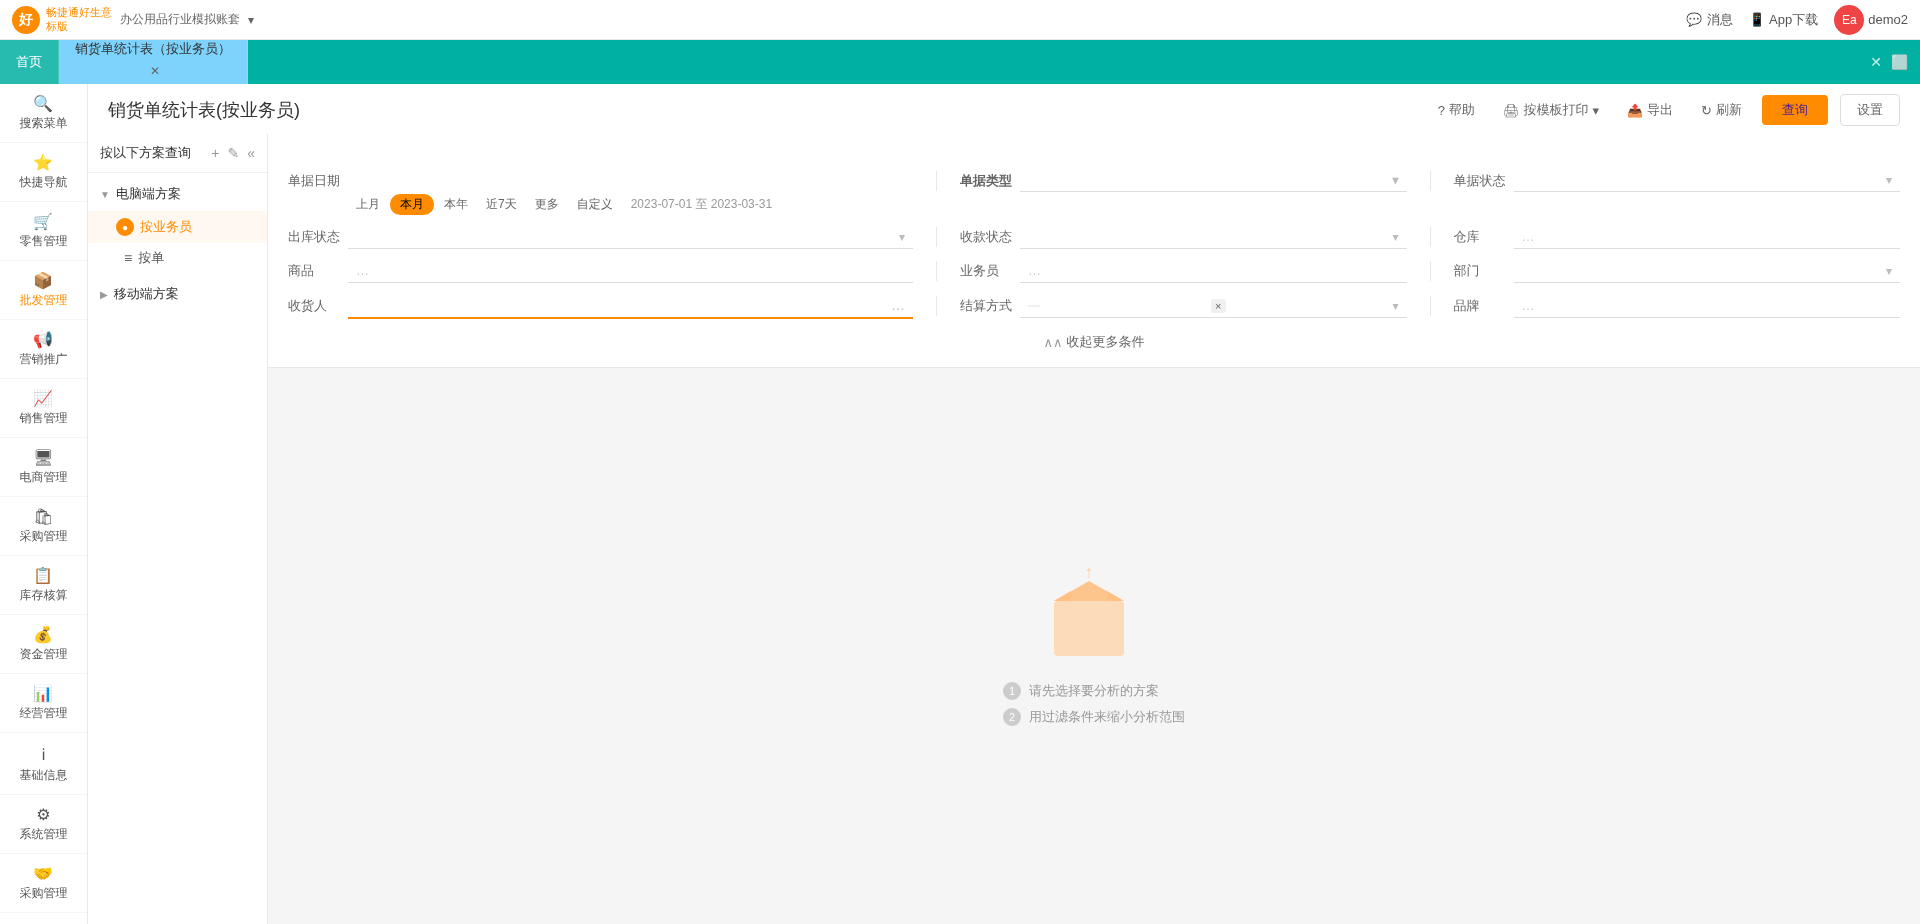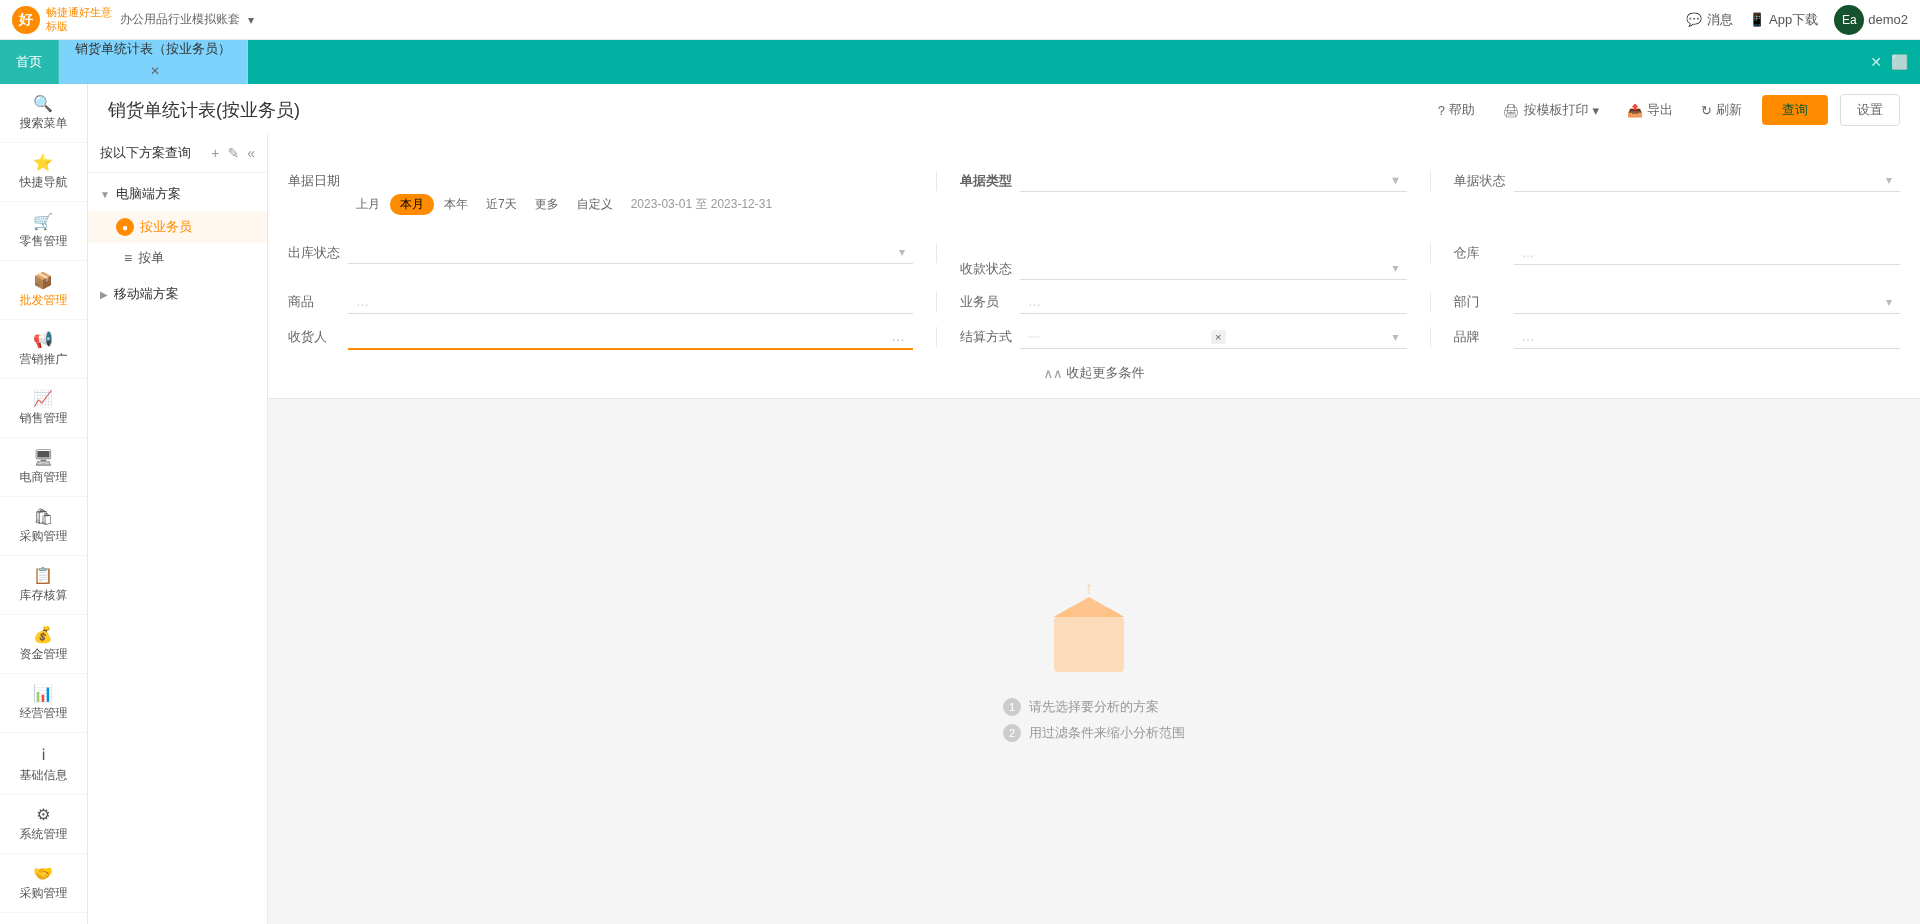--- a/index.html
+++ b/index.html
@@ -8,21 +8,21 @@
     
     .app-wrapper { display: flex; flex-direction: column; height: 924px; width: 1920px; }
     .top-bar { height: 40px; background: #fff; border-bottom: 1px solid #e8e8e8; display: flex; align-items: center; padding: 0 12px; justify-content: space-between; }
     .top-bar-left { display: flex; align-items: center; gap: 8px; }
     .logo-area { display: flex; align-items: center; gap: 6px; }
     .logo-icon { width: 28px; height: 28px; background: #ff8c00; border-radius: 50%; display: flex; align-items: center; justify-content: center; color: #fff; font-size: 14px; font-weight: bold; }
     .logo-text { font-size: 11px; color: #ff8c00; line-height: 1.2; }
     .top-bar-title { font-size: 12px; color: #666; display: flex; align-items: center; gap: 8px; }
     .top-bar-right { display: flex; align-items: center; gap: 16px; }
     .top-bar-right-item { display: flex; align-items: center; gap: 4px; font-size: 13px; color: #555; cursor: pointer; }
-    .avatar { width: 30px; height: 30px; border-radius: 50%; background: #14532d; display: flex; align-items: center; justify-content: center; font-size: 12px; color: #fff; overflow: hidden; }
+    .avatar { width: 30px; height: 30px; border-radius: 50%; background: #ef4444; display: flex; align-items: center; justify-content: center; font-size: 12px; color: #fff; overflow: hidden; }
 
     
     .tab-bar { height: 44px; background: #00b0a0; display: flex; align-items: stretch; padding: 0; }
     .tab-item { display: flex; align-items: center; padding: 0 16px; cursor: pointer; font-size: 13px; color: rgba(255,255,255,0.85); gap: 6px; border-right: 1px solid rgba(255,255,255,0.15); }
     .tab-item.home { background: rgba(255,255,255,0.15); color: #fff; font-weight: 500; }
     .tab-item.active { background: #7dd3fc; color: #333; font-weight: 500; flex-direction: column; }
     .tab-close { font-size: 12px; color: #999; cursor: pointer; margin-left: 4px; }
     .tab-item.active .tab-close { color: #666; }
     .tab-spacer { flex: 1; }
     .tab-window-btns { display: flex; align-items: center; gap: 8px; padding: 0 12px; }
@@ -35,21 +35,21 @@
     .sidebar { width: 88px; background: #fff; border-right: 1px solid #e8e8e8; display: flex; flex-direction: column; overflow-y: auto; }
     .sidebar-item { padding: 10px 0; text-align: center; cursor: pointer; color: #555; font-size: 12px; border-bottom: 1px solid #f5f5f5; }
     .sidebar-item.active { color: #ff8c00; }
     .sidebar-item-icon { font-size: 16px; margin-bottom: 2px; }
 
     
     .content-area { flex: 1; display: flex; flex-direction: column; overflow: hidden; background: #f5f5f5; }
     .page-title { font-size: 18px; color: #333; font-weight: 500; }
     .header-actions { display: flex; align-items: center; gap: 12px; }
     .header-btn { display: flex; align-items: center; gap: 4px; font-size: 13px; color: #666; cursor: pointer; padding: 4px 8px; }
-    .btn-primary { background: #ff8c00; color: #14532d; border: none; padding: 6px 20px; border-radius: 4px; cursor: pointer; font-size: 13px; }
+    .btn-primary { background: #ff8c00; color: #4c1d95; border: none; padding: 6px 20px; border-radius: 4px; cursor: pointer; font-size: 13px; }
     .btn-default { background: #fff; color: #666; border: 1px solid #ddd; padding: 6px 16px; border-radius: 4px; cursor: pointer; font-size: 13px; }
 
     
     .panel-area { display: flex; flex: 1; overflow: hidden; }
 
     
     .scheme-panel { width: 180px; background: #fff; border-right: 1px solid #e8e8e8; padding: 0; display: flex; flex-direction: column; }
     .scheme-header { display: flex; align-items: center; justify-content: space-between; padding: 10px 12px; border-bottom: 1px solid #f0f0f0; font-size: 13px; color: #333; font-weight: 500; }
     .scheme-header-icons { display: flex; align-items: center; gap: 8px; }
     .scheme-icon-btn { color: #999; cursor: pointer; font-size: 14px; }
@@ -272,21 +272,21 @@
             <div class="filter-row">
               <div class="filter-field" style="flex:1.4;">
                 <span class="filter-label">单据日期</span>
                 <div style="display:flex;align-items:center;gap:2px;flex:1;margin-top:48px;">
                   <span class="date-quick-btn">上月</span>
                   <span class="date-quick-btn active">本月</span>
                   <span class="date-quick-btn">本年</span>
                   <span class="date-quick-btn">近7天</span>
                   <span class="date-quick-btn">更多</span>
                   <span class="date-quick-btn">自定义</span>
-                  <span class="date-range-text">2023-03-01 至 2023-12-31</span>
+                  <span class="date-range-text">2023-07-01 至 2023-03-31</span>
                 </div>
               </div>
               <div class="filter-divider"></div>
               <div class="filter-field" style="flex:1;font-weight:bold;">
                 <span class="filter-label">单据类型</span>
                 <div class="filter-control">
                   <span class="filter-control-placeholder"></span>
                   <span class="filter-dropdown-icon">▾</span>
                 </div>
               </div>
@@ -302,21 +302,21 @@
 
             <div class="filter-row">
               <div class="filter-field" style="flex:1.4;">
                 <span class="filter-label">出库状态</span>
                 <div class="filter-control">
                   <span class="filter-control-placeholder"></span>
                   <span class="filter-dropdown-icon">▾</span>
                 </div>
               </div>
               <div class="filter-divider"></div>
-              <div class="filter-field" style="flex:1;margin-top:32px;">
+              <div class="filter-field" style="flex:1;">
                 <span class="filter-label">收款状态</span>
                 <div class="filter-control">
                   <span class="filter-control-placeholder"></span>
                   <span class="filter-dropdown-icon">▾</span>
                 </div>
               </div>
               <div class="filter-divider"></div>
               <div class="filter-field" style="flex:1;">
                 <span class="filter-label">仓库</span>
                 <div class="filter-control">

